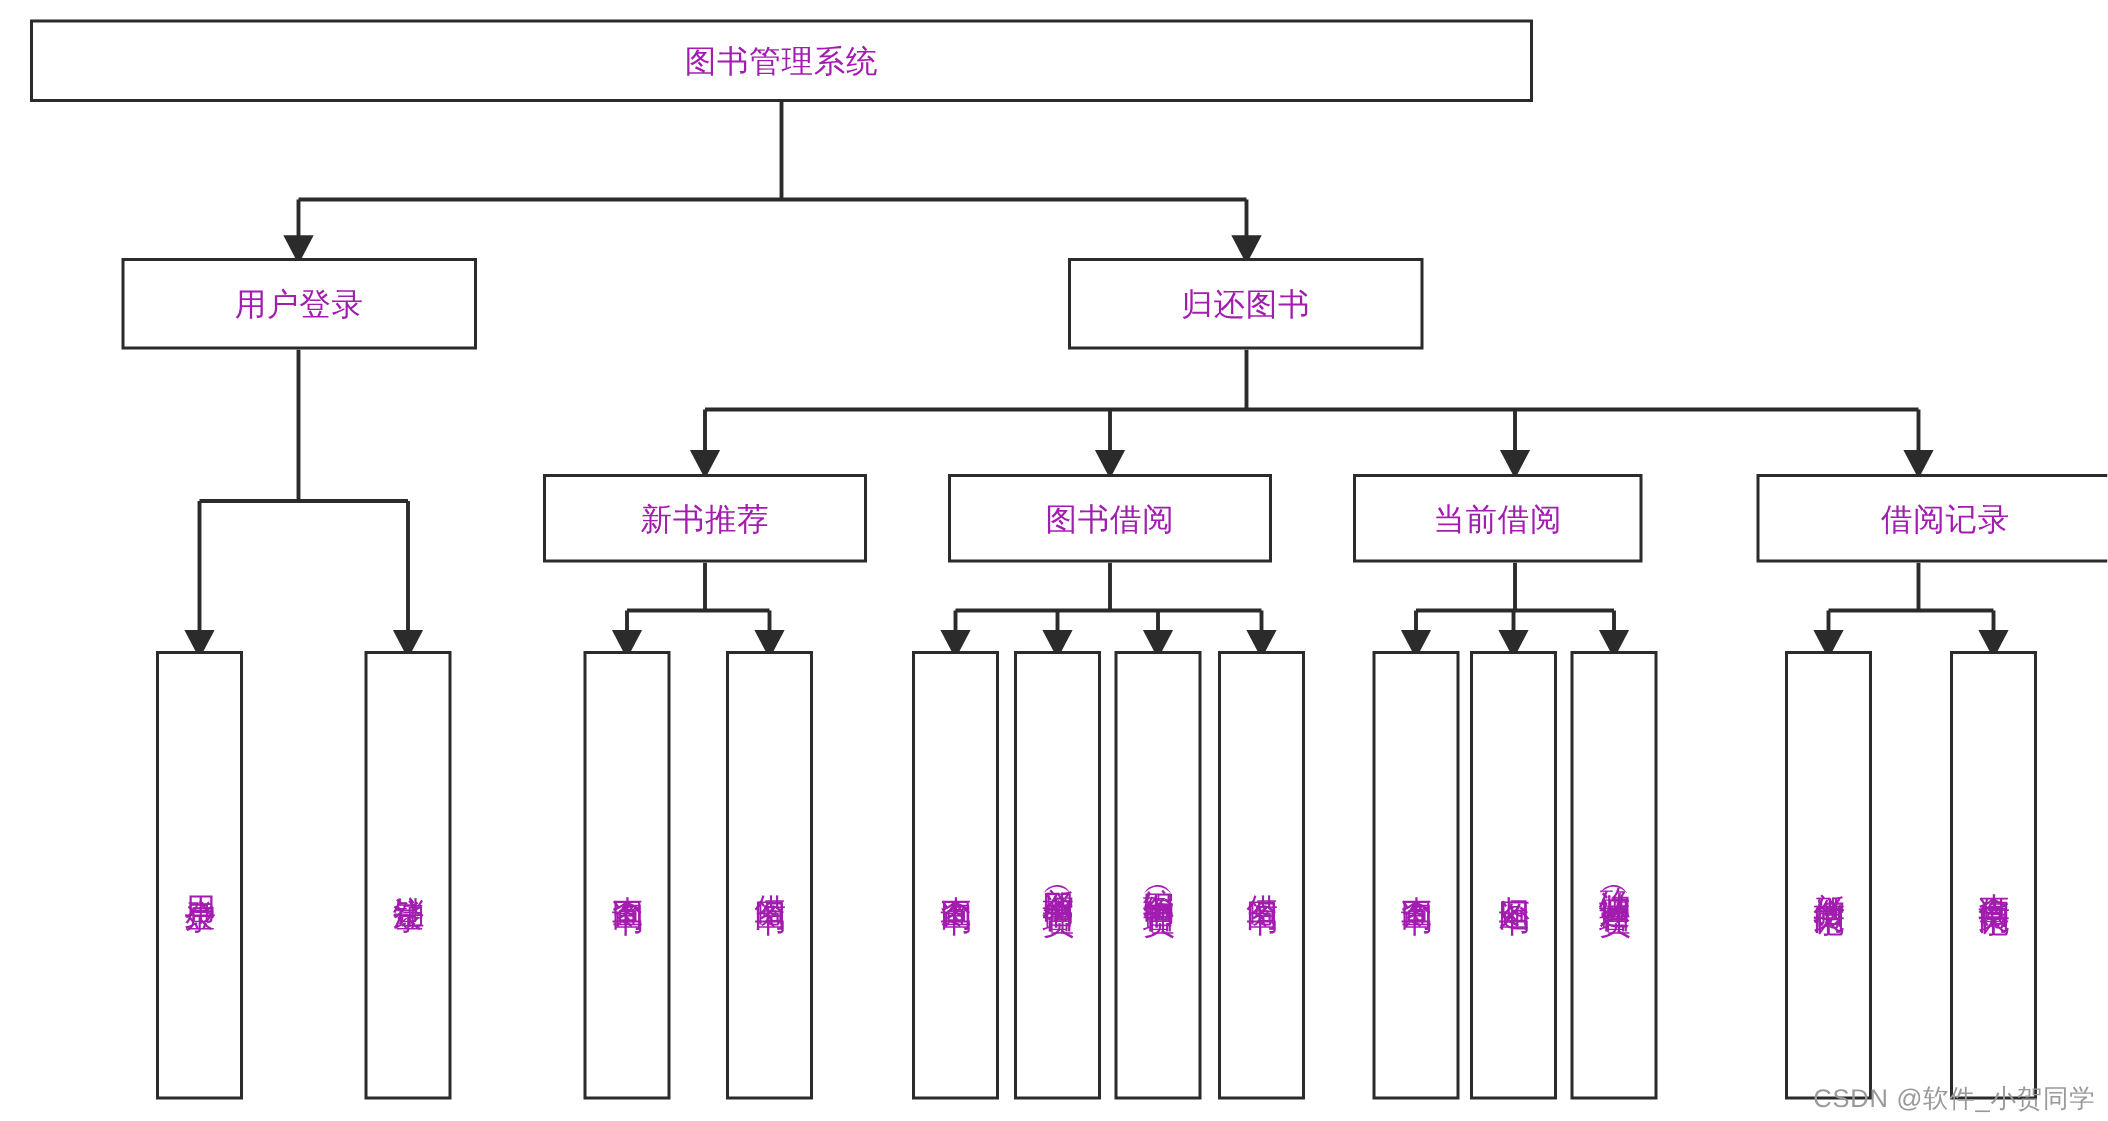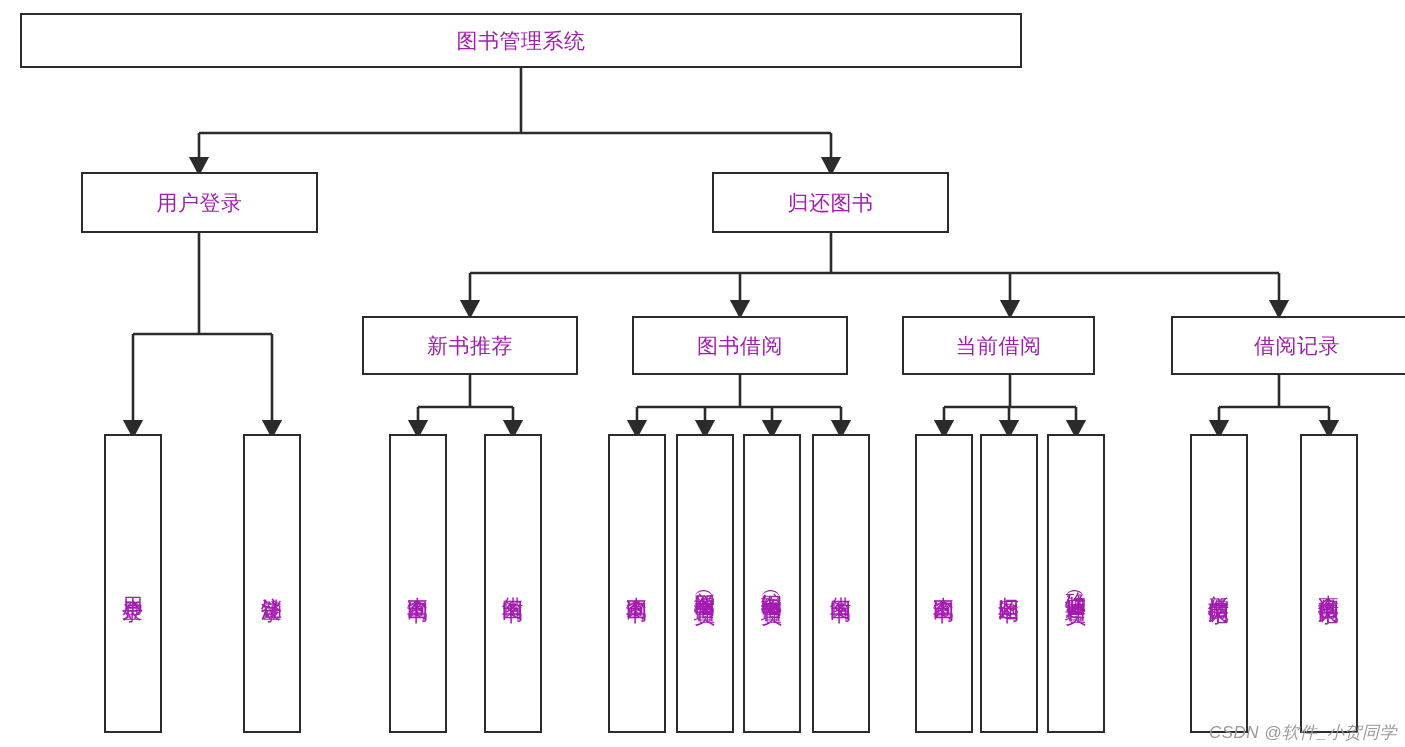--- a/index.html
+++ b/index.html
@@ -54,21 +54,20 @@
     white-space: nowrap;
   }
   #watermark {
     position: absolute;
     right: 8px;
     bottom: 3px;
     font-size: 17px;
     color: #9a9a9a;
     white-space: nowrap;
     letter-spacing: 0.5px;
-    font-style: italic;
   }
 </style>
 </head>
 <body>
 
 <div id="canvas">
 
   <svg id="wires" viewBox="0 0 1405 747" xmlns="http://www.w3.org/2000/svg">
     <defs>
       <marker id="arw" markerWidth="9" markerHeight="9" refX="1.2" refY="4.5" orient="auto" markerUnits="strokeWidth">

